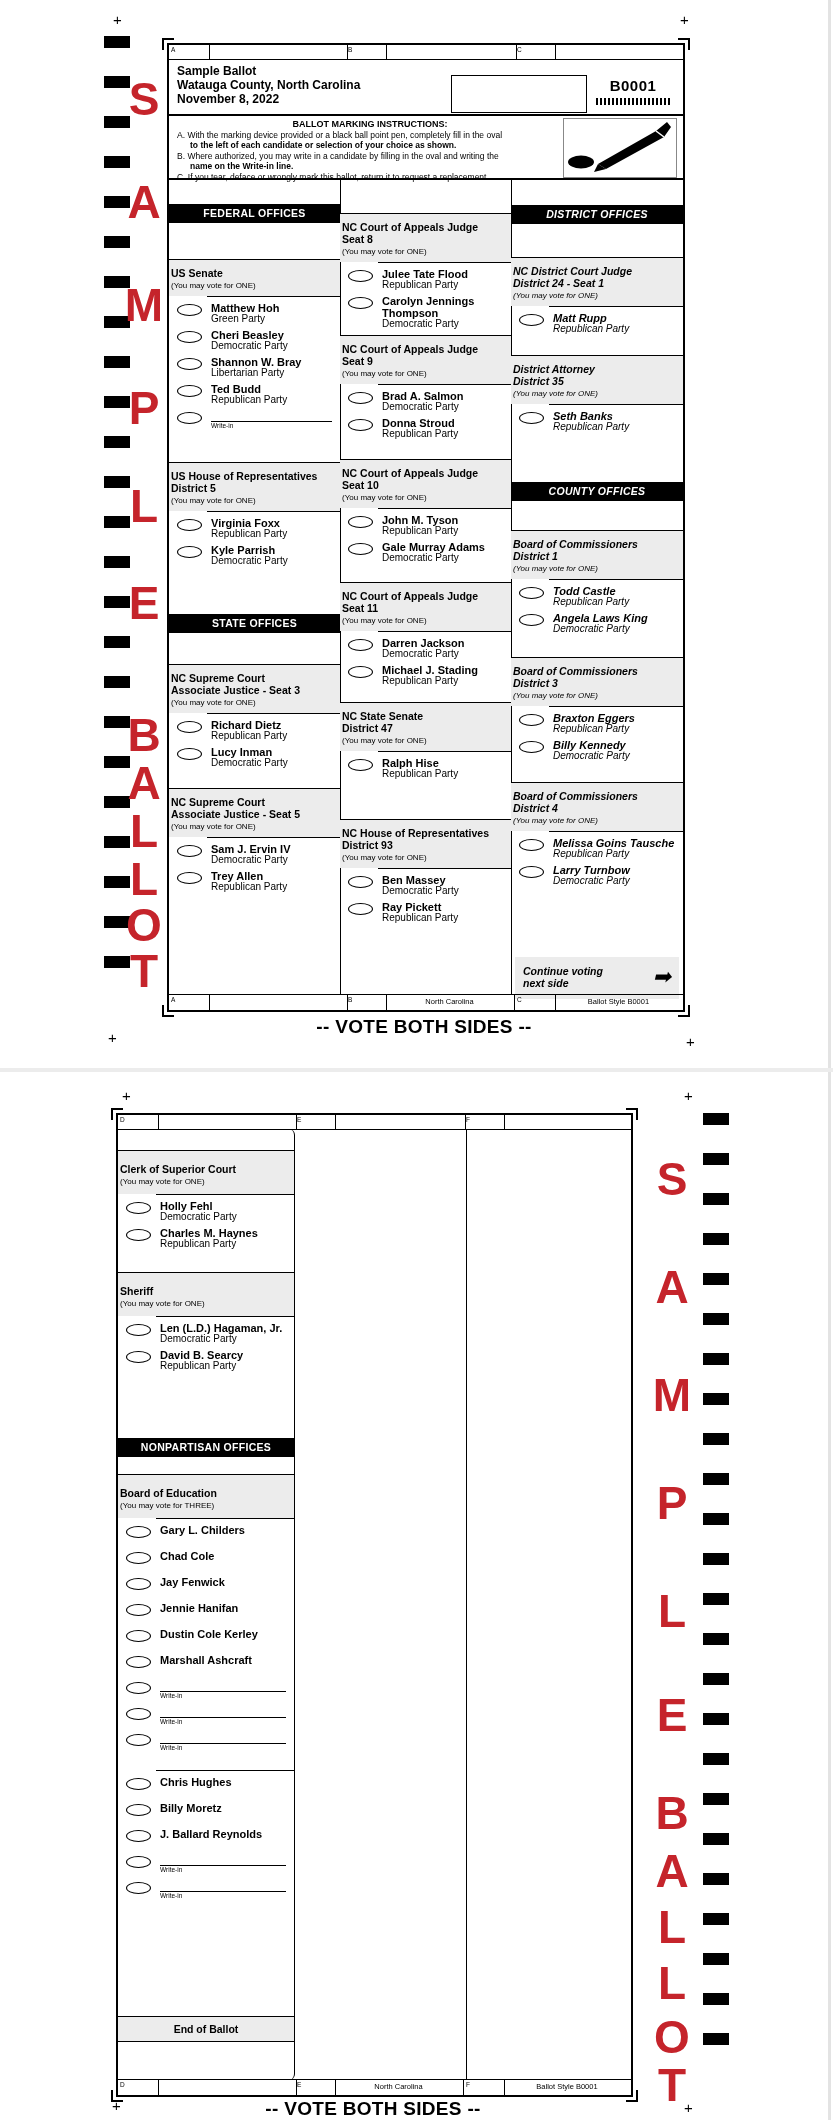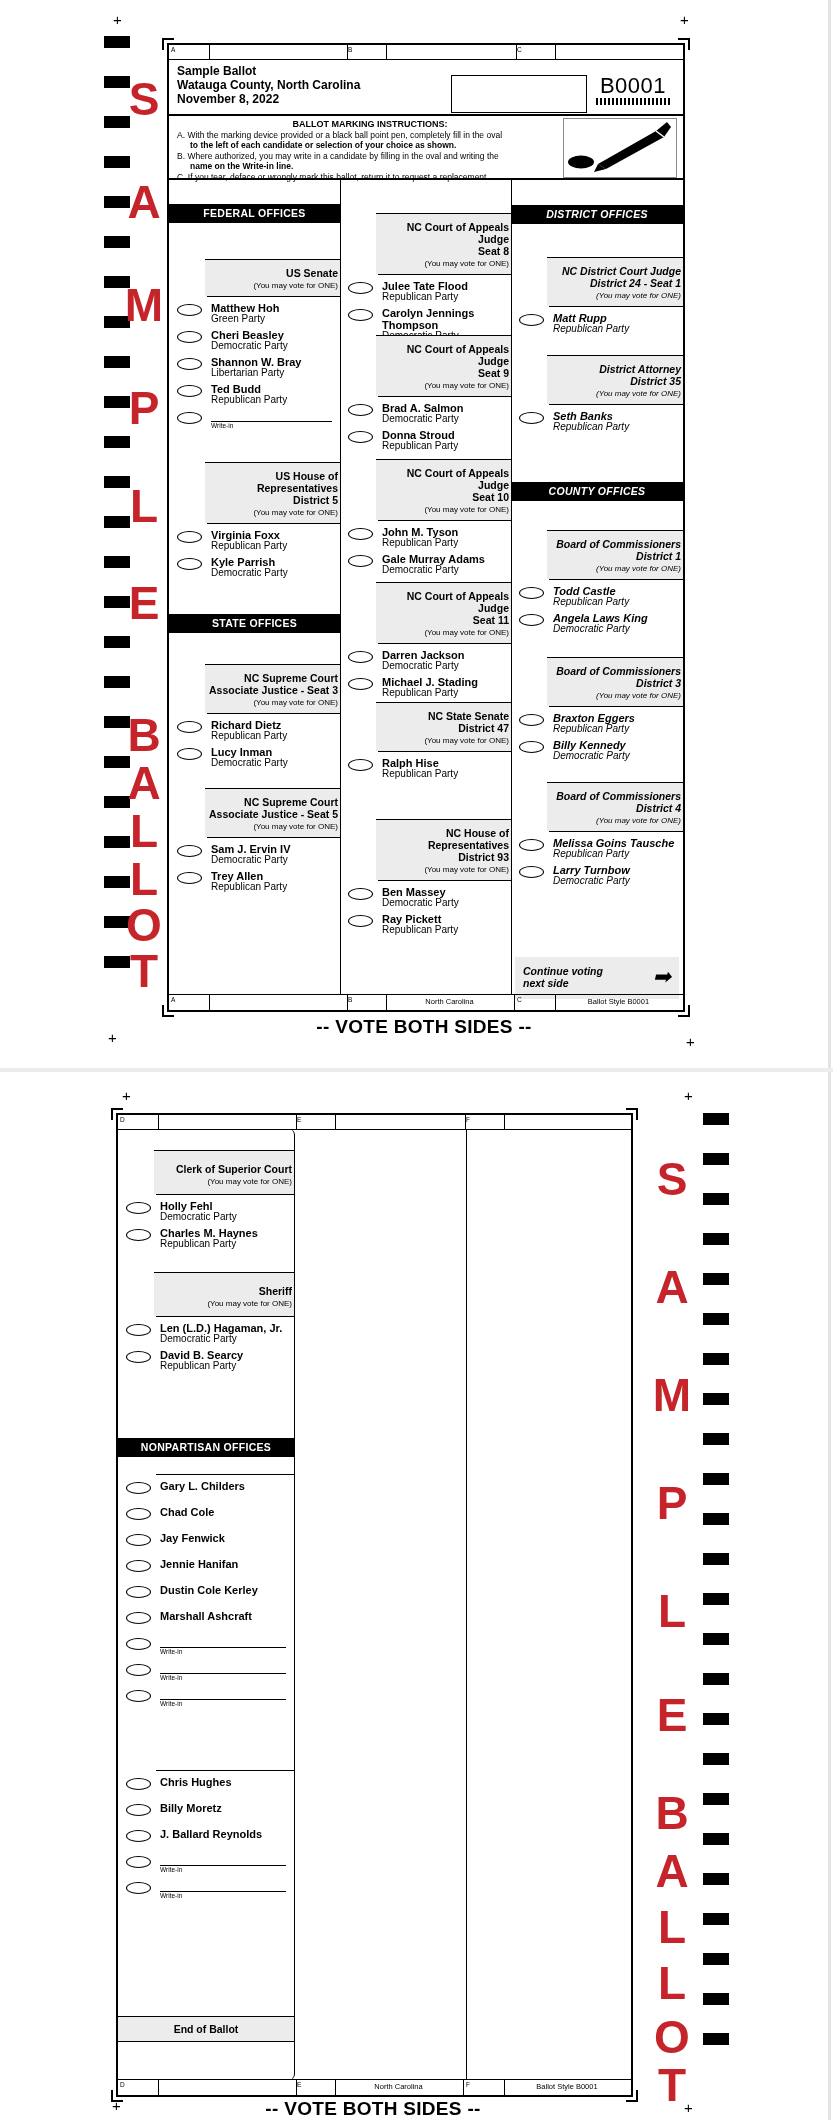--- a/index.html
+++ b/index.html
@@ -25,35 +25,35 @@
   .ftrrow{position:absolute;left:0;right:0;bottom:0;height:15px;border-top:1.5px solid #000;}
   .cell{position:absolute;top:0;bottom:0;border-right:1px solid #000;font-size:6.5px;line-height:8px;padding:1px 0 0 2px;}
   .cell.last{border-right:none;}
   .cellc{text-align:center;font-size:7.5px;padding:3px 0 0 0;}
   .c0{left:0;width:38px;} .c1{left:39px;width:137px;} .c2{left:177px;width:38px;}
   .c3{left:216px;width:129px;} .c4{left:346px;width:38px;} .c5{left:385px;right:0;}
   
   .title-block{position:absolute;left:8px;top:19px;font-weight:bold;font-size:12px;line-height:14px;}
   .blankbox{position:absolute;left:282px;top:30px;width:134px;height:36px;border:1.5px solid #000;background:#fff;}
   .codebox{position:absolute;left:424px;top:30px;width:80px;text-align:center;}
-  .code{font-weight:normal;font-size:22px;line-height:22px;letter-spacing:0.5px;}
+  .code{font-weight:bold;font-size:15px;line-height:22px;letter-spacing:0.5px;}
   .barcode{margin:1px auto 0;width:74px;height:7px;background:repeating-linear-gradient(90deg,#000 0,#000 2px,#fff 2px,#fff 4px);}
   
   .instr{position:absolute;left:0;right:0;top:69px;height:66px;border-top:2px solid #000;border-bottom:2px solid #000;box-sizing:border-box;padding:3px 120px 0 8px;}
   .instr .ititle{text-align:center;font-weight:bold;font-size:9px;line-height:11px;}
   .instr .il{font-size:8.5px;line-height:10.4px;}
   .instr .cont{padding-left:13px;font-weight:bold;}
   .penbox{position:absolute;right:6px;top:73px;width:112px;height:58px;border:1px solid #888;background:#fff;}
   
   .colarea{position:absolute;left:0;right:0;top:135px;bottom:15px;}
   .bcol{position:absolute;top:0;bottom:0;}
   .bcol.divr{border-right:1.5px solid #000;}
   .bar{position:absolute;left:0;right:0;height:19px;background:#000;color:#fff;font-weight:bold;font-size:10.5px;line-height:19px;text-align:center;letter-spacing:0.3px;}
   .ct{position:absolute;left:0;right:0;}
-  .ctitle{background:#ececec;border-top:1.8px solid #000;text-align:right;padding:7px 2px 6px;margin-left:36px;}
+  .ctitle{background:#ececec;border-top:1.8px solid #000;text-align:left;padding:7px 2px 6px;}
   .ctitle.tall{padding:12px 2px 8px;}
   .t1,.t2{font-weight:bold;font-size:10.5px;line-height:12px;}
   .note{font-size:8px;line-height:9px;margin-top:2px;}
   .rule{margin-left:38px;border-top:1.5px solid #000;height:0;}
   .row{display:flex;align-items:flex-start;min-height:27px;padding-top:5px;box-sizing:border-box;}
   .row2{min-height:26px;}
   .oval{flex:0 0 auto;width:23px;height:10px;border:1.6px solid #000;border-radius:50%;margin:2px 9px 0 8px;background:#fff;}
   .nm{font-weight:bold;font-size:11px;line-height:12px;}
   .pt{font-size:10px;line-height:9px;}
   .cd{padding-right:2px;}
@@ -595,20 +595,24 @@
             <div class="cd">
                 <div class="nm">David B. Searcy</div>
                 <div class="pt">Republican Party</div>
               </div>
           </div>
         </div>
 
         <div class="bar" style="top:309px;">NONPARTISAN OFFICES</div>
 
         <div class="ct" style="top:345px;">
+          <div class="ctitle tall">
+            <div class="t1">Board of Education</div>
+            <div class="note">(You may vote for THREE)</div>
+          </div>
           <div class="rule"></div>
           <div class="row row2">
             <div class="oval"></div>
             <div class="cd">
                 <div class="nm">Gary L. Childers</div>
               </div>
           </div>
           <div class="row row2">
             <div class="oval"></div>
             <div class="cd">

